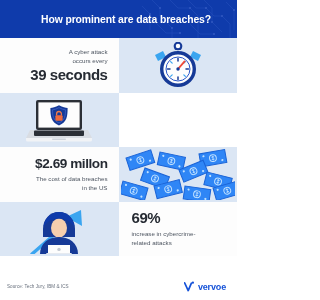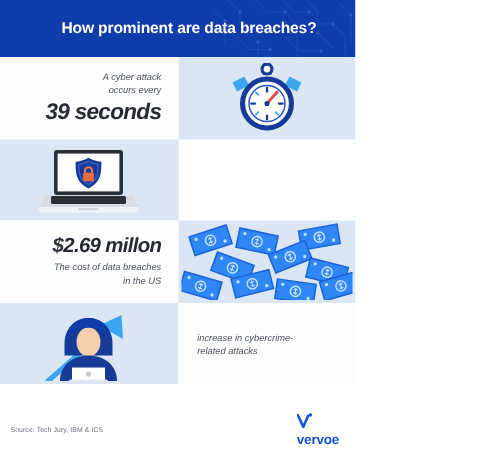--- a/index.html
+++ b/index.html
@@ -20,21 +20,21 @@
   .circuit{position:absolute;inset:0;opacity:.55;}
   .header-title{
     position:relative;z-index:2;
     color:#ffffff;font-size:10.4px;font-weight:bold;
     letter-spacing:-.1px;text-align:center;padding-left:15px;
   }
 
   
   .row{display:flex;width:100%;height:54.5px;}
   .cell{width:50%;height:100%;position:relative;display:flex;}
-  .cell.white{background:#fdfdfd;font-style:italic;}
+  .cell.white{background:#fdfdfd;}
   .cell.blue{background:#dbe6f4;}
 
   .txt{
     width:100%;height:100%;
     display:flex;flex-direction:column;justify-content:center;
     box-sizing:border-box;
   }
   .txt.right{align-items:flex-end;text-align:right;padding:0 11px 0 6px;}
   .txt.left{align-items:flex-start;text-align:left;padding:0 6px 0 13px;}
 
@@ -54,21 +54,21 @@
   .art svg{display:block;}
 
   
   .footer{
     position:absolute;left:0;bottom:0;width:100%;height:27px;
     background:#ffffff;display:flex;align-items:center;
     justify-content:space-between;box-sizing:border-box;
     padding:0 11px 0 7px;
   }
   .source{color:#6a727e;font-size:4.6px;letter-spacing:.05px;}
-  .logo{display:flex;align-items:flex-start;gap:2.5px;flex-direction:column;}
+  .logo{display:flex;align-items:flex-end;gap:2.5px;}
   .logo-word{color:#1552d8;font-size:9px;font-weight:bold;letter-spacing:-.15px;}
 </style>
 </head>
 <body>
 
 <div class="poster">
 
   <div class="header">
     <svg class="circuit" viewBox="0 0 237 38" preserveAspectRatio="none">
       <g stroke="#2f57c4" stroke-width="0.7" fill="none">
@@ -213,20 +213,21 @@
           <path d="M14 50 C14 39.5 22.5 33 33 33 C43.5 33 52 39.5 52 50 Z" fill="#163a97"></path>
 
           <path d="M22 41 h22 v9 h-22 Z" fill="#fdfdfd"></path>
           <rect x="20" y="49" width="26" height="2.4" rx="1.2" fill="#e6eaf0"></rect>
           <circle cx="33" cy="45.4" r="1.7" fill="#c3c9d2"></circle>
         </svg>
       </div>
     </div>
     <div class="cell white">
       <div class="txt left">
+        <div class="big">69%</div>
         <div class="small gap-top">increase in cybercrime-<br>related attacks</div>
       </div>
     </div>
   </div>
 
   <div class="footer">
     <div class="source">Source: Tech Jury, IBM &amp; ICS</div>
     <div class="logo">
       <svg width="11" height="11" viewBox="0 0 11 11">
         <path d="M0.6 1.8 L4.2 9.6 L7.4 2.2" fill="none" stroke="#1552d8" stroke-width="1.7" stroke-linecap="round" stroke-linejoin="round"></path>

